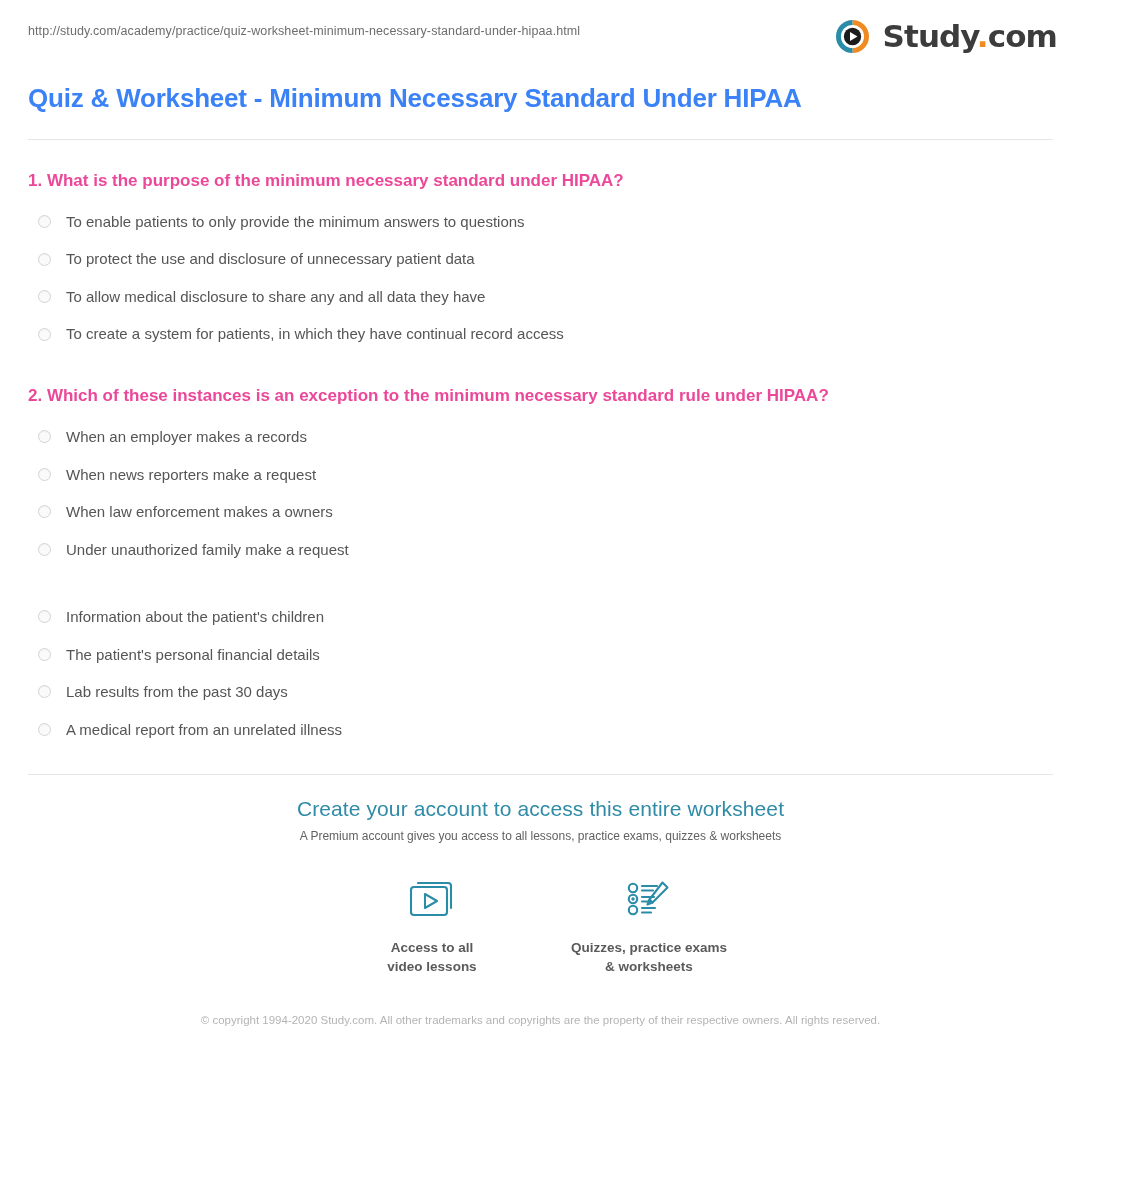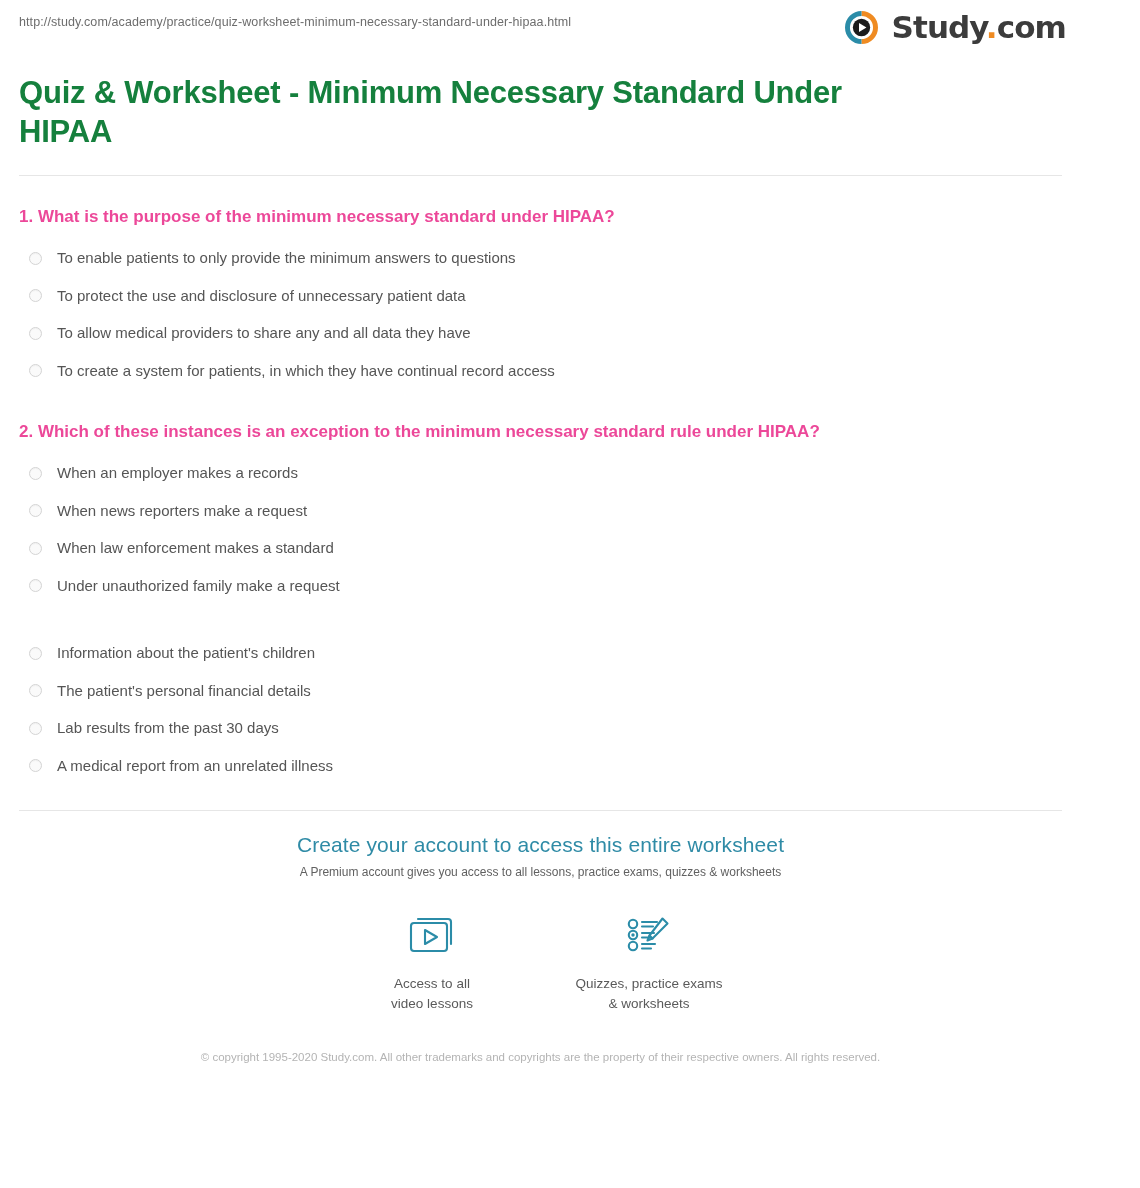--- a/index.html
+++ b/index.html
@@ -13,21 +13,21 @@
     width: 1140px;
     min-height: 1188px;
     font-family: "Liberation Sans", sans-serif;
     color: #444444;
     -webkit-font-smoothing: antialiased;
   }
 
   .page {
     width: 1081px;
     position: relative;
-    padding: 3px;
+    padding: 12px;
   }
 
   
   .header {
     position: relative;
     height: 62px;
     padding: 0 16px;
   }
   .url {
     position: absolute;
@@ -59,24 +59,24 @@
     line-height: 1;
     font-family: "DejaVu Sans", sans-serif;
   }
   .logo-text .dot { color: #ef8b22; }
   .logo-text .tld { color: #3c3c3c; }
 
   
   .title {
     margin: 0;
     padding: 8px 16px 0 16px;
-    font-size: 31px;
+    font-size: 26px;
     line-height: 1.26;
     font-weight: bold;
-    color: #15803d;
+    color: #3b82f6;
     letter-spacing: -0.2px;
     max-width: 900px;
   }
 
   .rule {
     border: 0;
     border-top: 1px solid #e6e6e6;
     margin: 24px 16px 0 16px;
     height: 0;
   }
@@ -146,20 +146,21 @@
   }
 
   .features {
     display: flex;
     justify-content: center;
     margin-top: 28px;
   }
   .feature {
     width: 217px;
     text-align: center;
+    font-weight: bold;
   }
   .feature-icon {
     height: 56px;
     display: flex;
     align-items: center;
     justify-content: center;
     margin-bottom: 11px;
   }
   .feature-caption {
     font-size: 13.5px;
@@ -212,21 +213,21 @@
         <li class="option">
           <span class="radio"></span>
           <span class="option-label">To enable patients to only provide the minimum answers to questions</span>
         </li>
         <li class="option">
           <span class="radio"></span>
           <span class="option-label">To protect the use and disclosure of unnecessary patient data</span>
         </li>
         <li class="option">
           <span class="radio"></span>
-          <span class="option-label">To allow medical providers to share any and all data they have</span>
+          <span class="option-label">To allow medical disclosure to share any and all data they have</span>
         </li>
         <li class="option">
           <span class="radio"></span>
           <span class="option-label">To create a system for patients, in which they have continual record access</span>
         </li>
       </ul>
     </div>
 
     <div class="question-block">
       <p class="q-text">2. Which of these instances is an exception to the minimum necessary standard rule under HIPAA?</p>
@@ -234,21 +235,21 @@
         <li class="option">
           <span class="radio"></span>
           <span class="option-label">When an employer makes a records</span>
         </li>
         <li class="option">
           <span class="radio"></span>
           <span class="option-label">When news reporters make a request</span>
         </li>
         <li class="option">
           <span class="radio"></span>
-          <span class="option-label">When law enforcement makes a standard</span>
+          <span class="option-label">When law enforcement makes a owners</span>
         </li>
         <li class="option">
           <span class="radio"></span>
           <span class="option-label">Under unauthorized family make a request</span>
         </li>
       </ul>
     </div>
 
     <div class="question-block">
       <ul class="options">
@@ -311,15 +312,15 @@
           </svg>
         </div>
         <div class="feature-caption">Quizzes, practice exams
 &amp; worksheets</div>
       </div>
 
 
     </div>
   </div>
 
-  <div class="copyright">© copyright 1995-2020 Study.com. All other trademarks and copyrights are the property of their respective owners. All rights reserved.</div>
+  <div class="copyright">© copyright 1994-2020 Study.com. All other trademarks and copyrights are the property of their respective owners. All rights reserved.</div>
 
 </div>
 
 </body></html>

